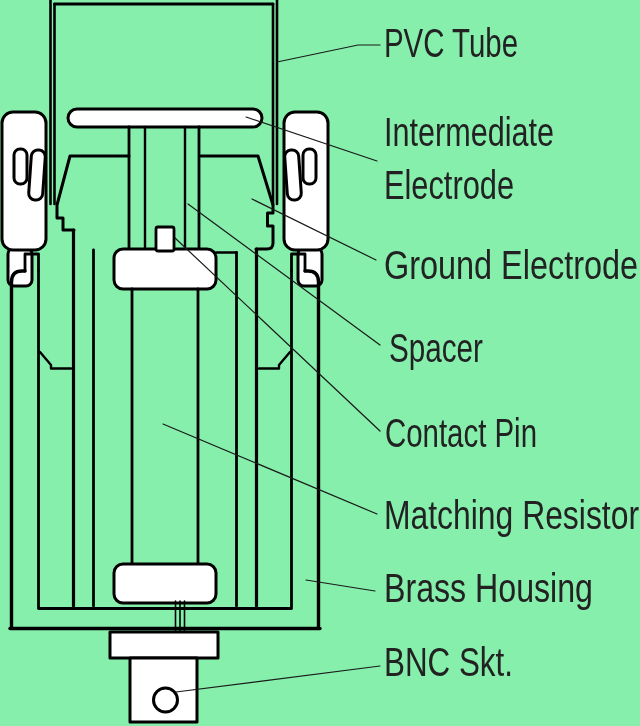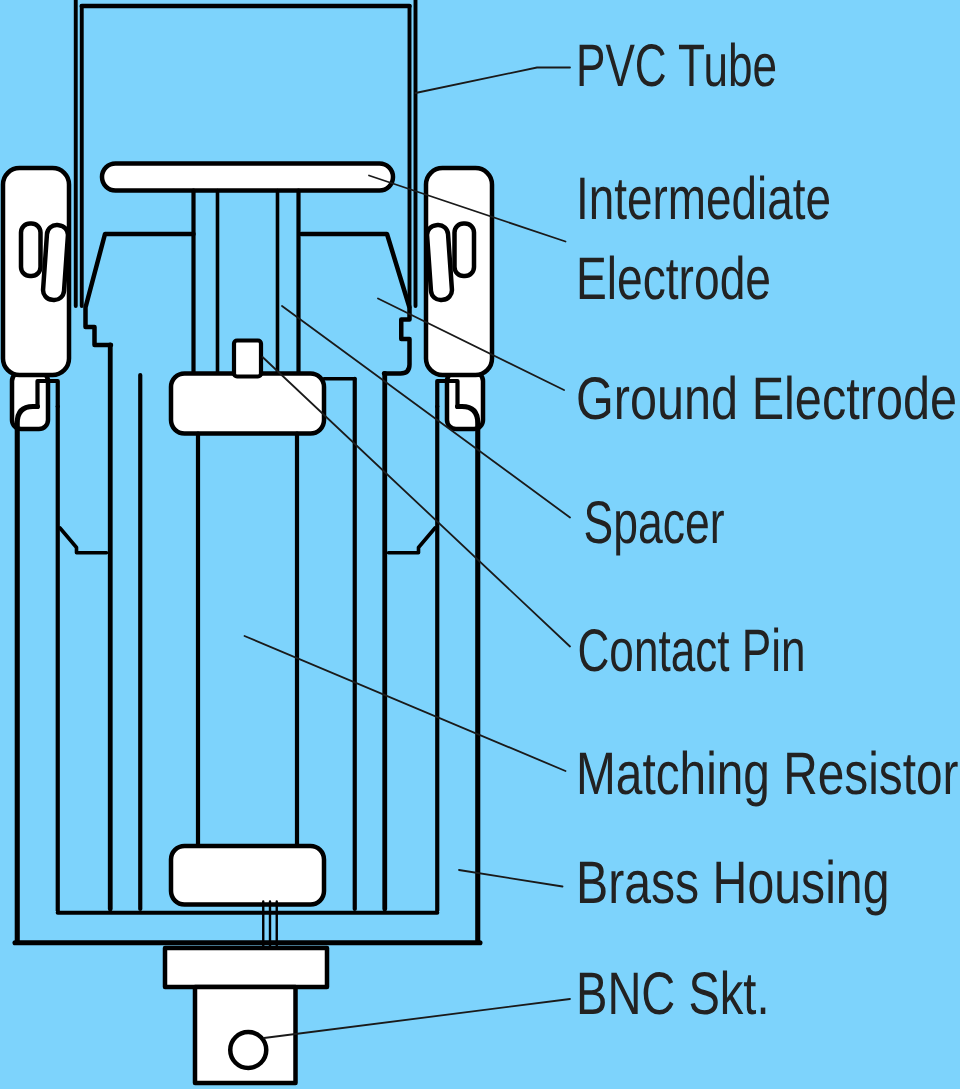--- a/index.html
+++ b/index.html
@@ -4,21 +4,21 @@
 <style>
   html, body {
     margin: 0;
     padding: 0;
     background: #ffffff;
   }
   #stage {
     position: relative;
     width: 640px;
     height: 726px;
-    background: #7dd3fc;
+    background: #86efac;
     overflow: hidden;
     font-family: "Liberation Sans", sans-serif;
   }
   svg { display: block; }
   .part    { stroke: #000000; fill: none; stroke-linejoin: round; stroke-linecap: round; }
   .partfill{ stroke: #000000; fill: #ffffff; stroke-linejoin: round; }
   .leader  { stroke: #1a1a1a; stroke-width: 1.2; fill: none; stroke-linecap: round; }
   .lbl {
     fill: #222222;
     font-family: "Liberation Sans", sans-serif;

